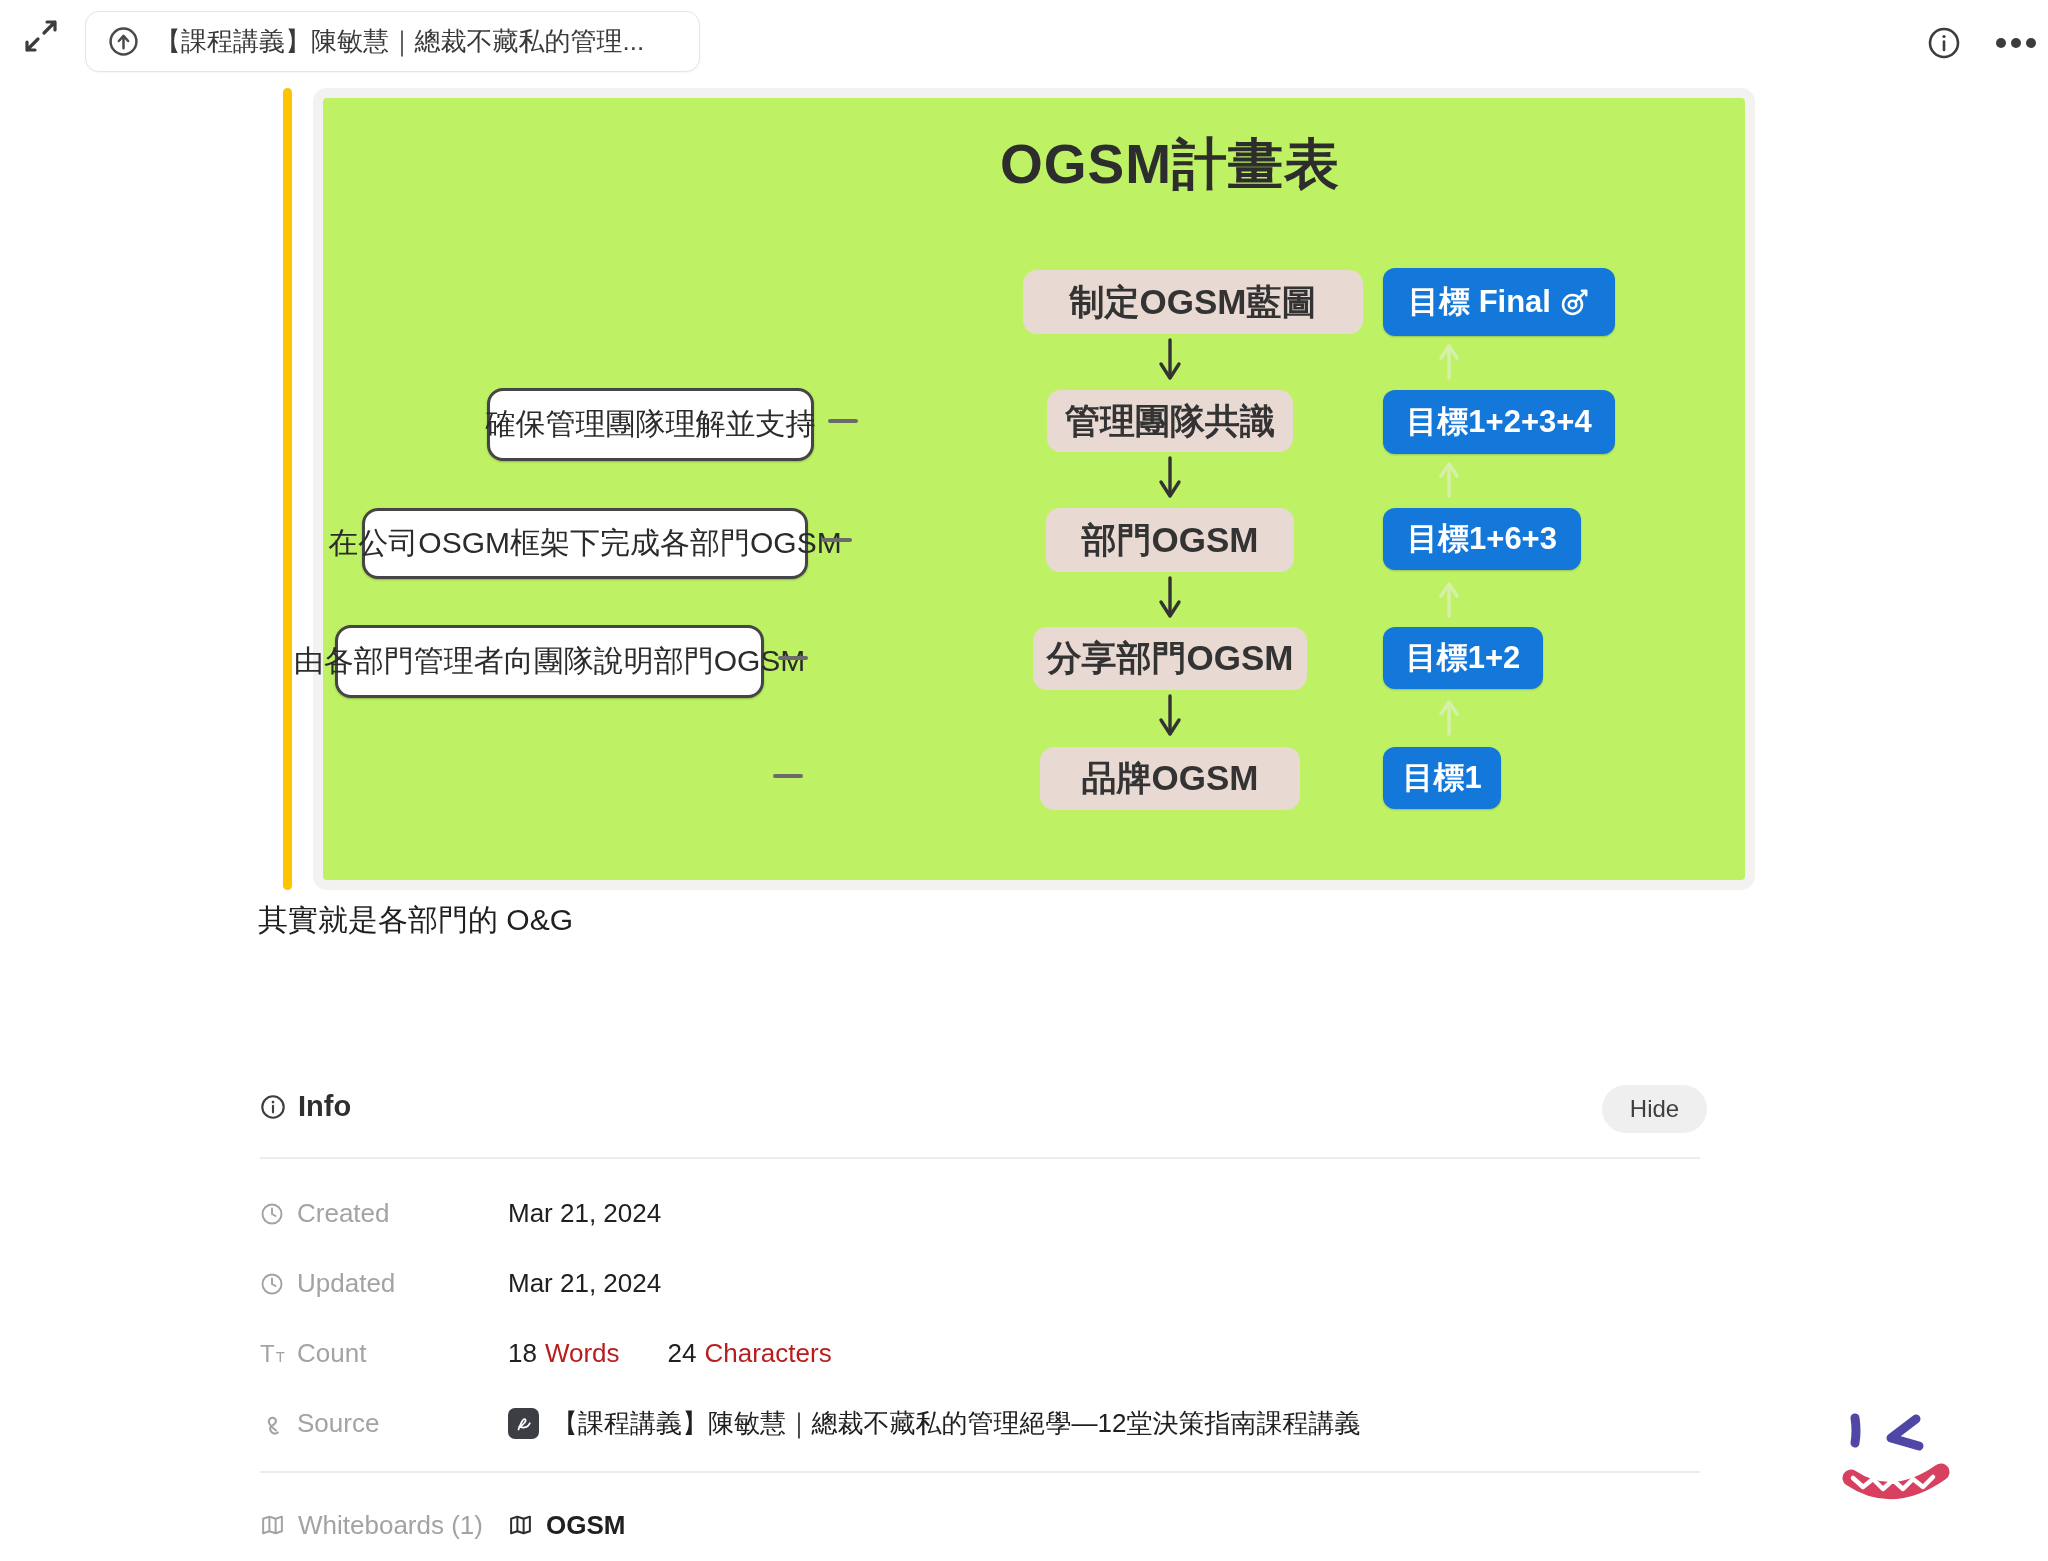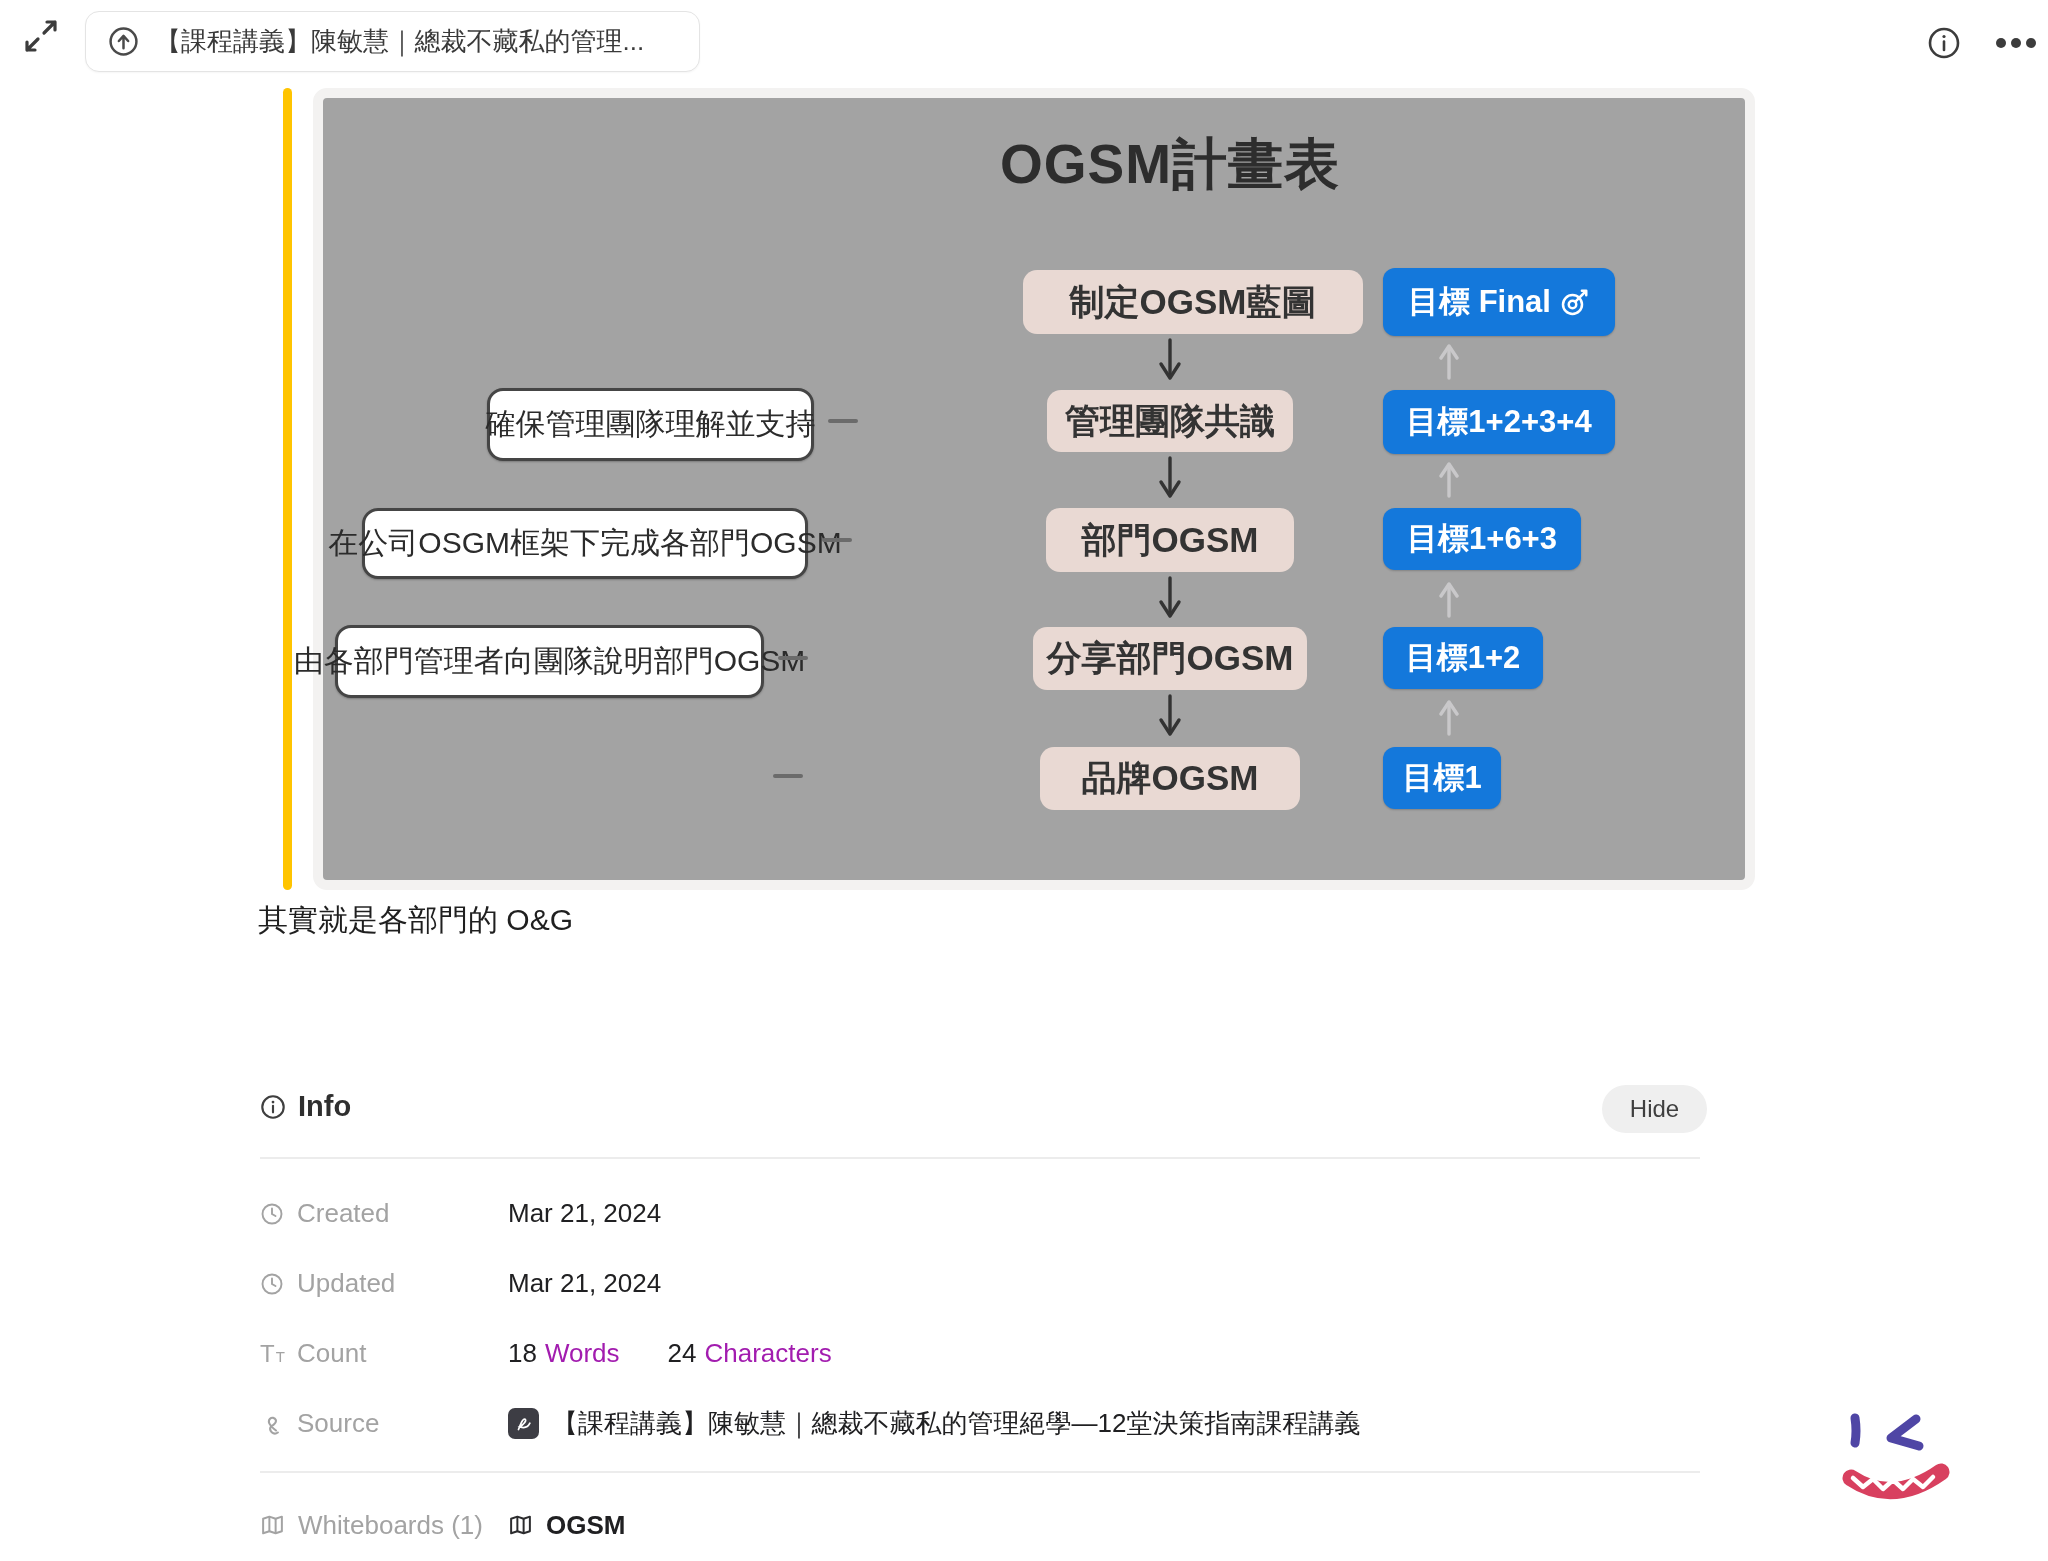--- a/index.html
+++ b/index.html
@@ -10,21 +10,21 @@
   #expand-btn{left:18px;top:14px;width:46px;height:46px;}
   #doc-tab{position:absolute;left:85px;top:11px;width:615px;height:61px;border:1.5px solid #e4e4e4;border-radius:14px;
     background:#fff;display:flex;align-items:center;gap:16px;padding:0 22px;box-sizing:border-box;box-shadow:0 1px 2px rgba(0,0,0,.04);}
   #doc-tab .tab-label{font-size:26px;color:#3a3a3a;white-space:nowrap;overflow:hidden;}
   #info-btn{left:1922px;top:22px;width:44px;height:44px;}
   #more-btn{left:1990px;top:22px;width:52px;height:44px;}
 
   
   #quote-bar{position:absolute;left:283px;top:88px;width:9px;height:802px;border-radius:5px;background:#FFC400;}
   #img-frame{position:absolute;left:313px;top:88px;width:1442px;height:802px;box-sizing:border-box;
-    border:10px solid #f3f2f1;border-radius:14px;background:#a3a3a3;}
+    border:10px solid #f3f2f1;border-radius:14px;background:#bef264;}
   #img-frame .abs{position:absolute;}
   #diagram-title{left:847px;top:30px;transform:translateX(-50%);font-size:55px;font-weight:700;color:#2d2d2d;white-space:nowrap;letter-spacing:1px;}
   .pinkbox{background:#e9d9d3;border-radius:14px;display:flex;align-items:center;justify-content:center;
     font-size:35px;font-weight:700;color:#333;white-space:nowrap;}
   .leftbox{background:#fff;border:3.5px solid #454545;border-radius:16px;display:flex;align-items:center;justify-content:center;
     font-size:30px;font-weight:400;color:#2b2b2b;white-space:nowrap;box-shadow:0 1px 2px rgba(0,0,0,.25);}
   .badge{background:#1478db;border-radius:12px;display:flex;align-items:center;justify-content:center;gap:9px;
     font-size:31px;font-weight:700;color:#fff;white-space:nowrap;box-shadow:0 1px 2px rgba(0,0,0,.2);}
   .dash{background:#6b6b6b;border-radius:2px;height:4px;width:30px;}
   .p-r1p{left:700px;top:172px;width:340px;height:64px;}
@@ -60,21 +60,21 @@
   #info-head{position:absolute;left:260px;top:1090px;display:flex;align-items:center;gap:12px;}
   #info-head .t{font-size:29px;font-weight:600;color:#2f2f2f;}
   #hide-btn{position:absolute;left:1602px;top:1085px;width:105px;height:48px;border:none;border-radius:24px;background:#efefef;
     font-size:24px;color:#3f3f3f;cursor:pointer;font-family:inherit;}
   .divider{position:absolute;left:260px;width:1440px;height:2px;background:#ececec;}
   #div1{top:1157px;} #div2{top:1471px;}
   .inforow{position:absolute;left:260px;display:flex;align-items:center;}
   .inforow .lab{display:flex;align-items:center;gap:13px;width:248px;color:#a3a3a3;font-size:26px;}
   .inforow .val{display:flex;align-items:center;gap:13px;color:#202022;font-size:26px;font-weight:500;}
   .r-created{top:1198px;} .r-updated{top:1268px;} .r-count{top:1338px;} .r-source{top:1406px;} .r-wb{top:1510px;}
-  .unit{color:#a21caf;font-weight:400;margin-left:8px;}
+  .unit{color:#b91c1c;font-weight:400;margin-left:8px;}
   .count-gap{width:22px;}
   .pdf-chip{width:31px;height:31px;background:#3d3d44;border-radius:7px;display:flex;align-items:center;justify-content:center;flex:none;}
   .tt-icon{color:#a3a3a3;font-size:24px;font-weight:500;letter-spacing:1px;width:24px;text-align:center;}
   .tt-icon small{font-size:15px;}
 
   
   #doodle{position:absolute;left:1833px;top:1404px;}
 </style>
 </head>
 <body>

